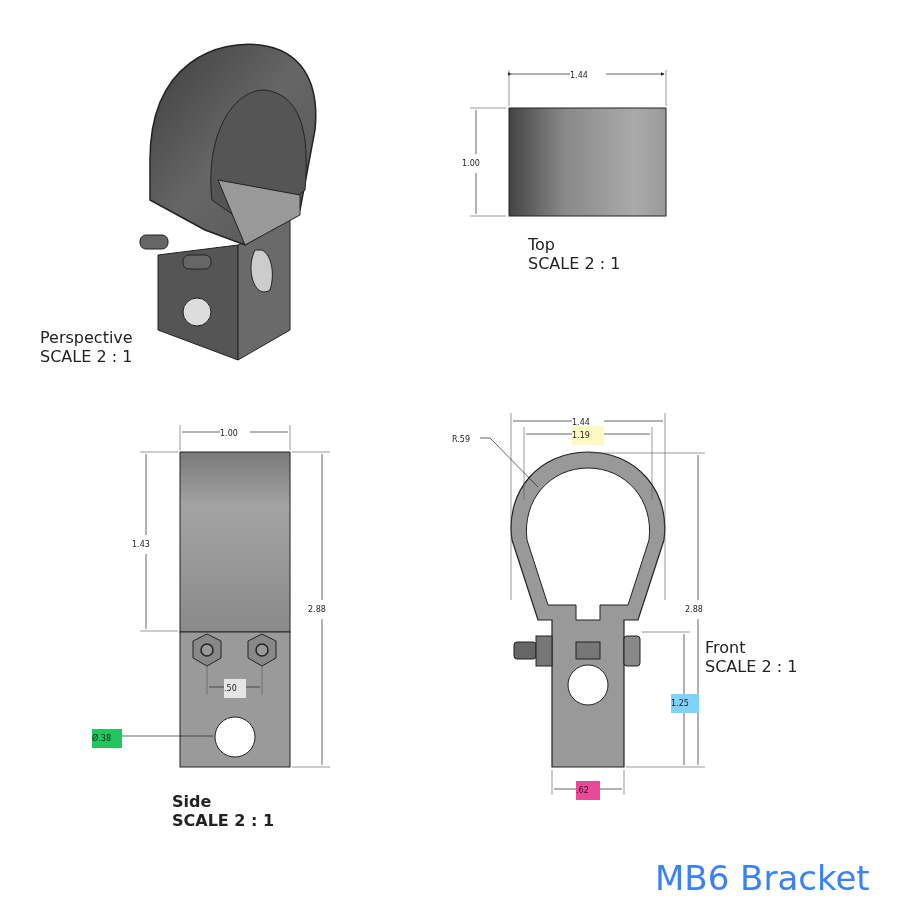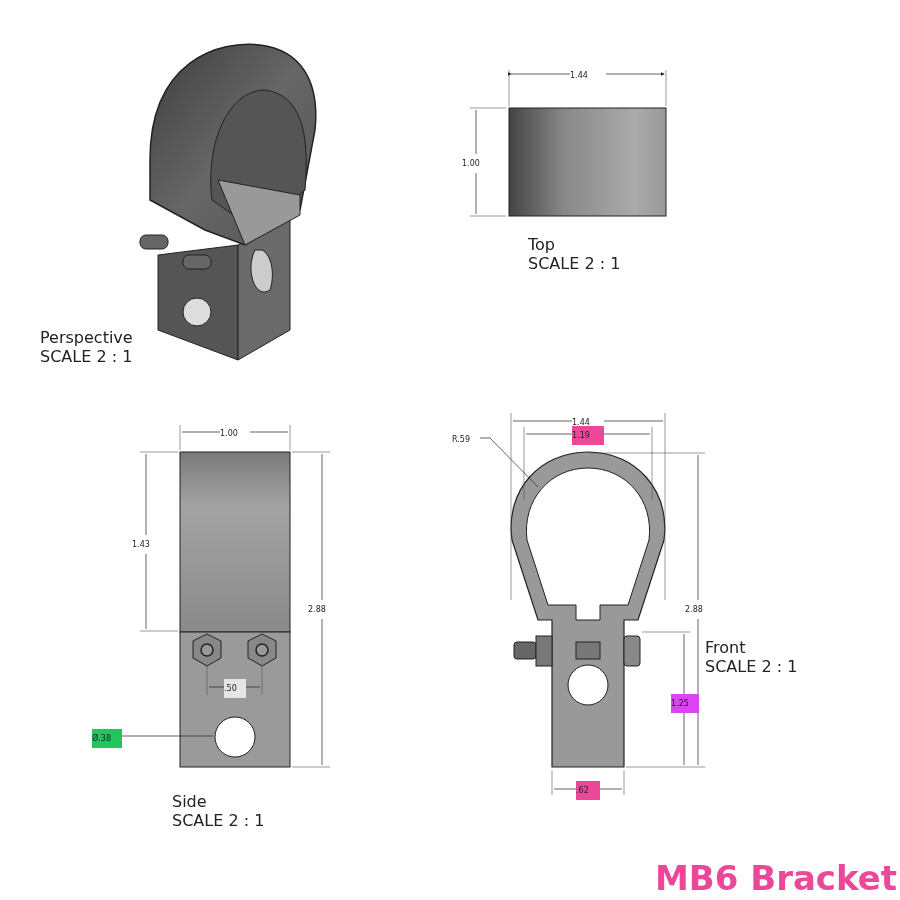--- a/index.html
+++ b/index.html
@@ -1,19 +1,19 @@
 <!DOCTYPE html>
 <html><head>
 <meta charset="utf-8">
 <style>
   html,body{margin:0;padding:0;background:#fff;}
   body{width:900px;height:900px;position:relative;overflow:hidden;font-family:"DejaVu Sans","Liberation Sans",sans-serif;color:#111;}
   svg{position:absolute;left:0;top:0;}
   .lbl{position:absolute;text-align:left;font-size:16px;line-height:19px;color:#222;}
-  .title{position:absolute;left:655px;top:858px;font-size:34px;color:#ec4899;white-space:nowrap;font-weight:bold;}
+  .title{position:absolute;left:655px;top:858px;font-size:34px;color:#3b82f6;white-space:nowrap;}
 </style>
 </head>
 <body>
 
 <svg width="900" height="900" viewBox="0 0 900 900">
   <defs>
     <linearGradient id="topGrad" x1="0" x2="1" y1="0" y2="0">
       <stop offset="0" stop-color="#444"></stop>
         <stop offset="0.35" stop-color="#888"></stop>
         <stop offset="0.8" stop-color="#aaa"></stop>
@@ -108,35 +108,35 @@
 <div class="lbl" style="left:570px;top:66px;width:36px;font-size:8px;background:#fff;">1.44</div>
 <div class="lbl" style="left:462px;top:154px;width:28px;font-size:8px;background:#fff;">1.00</div>
 
 <div class="lbl" style="left:220px;top:424px;width:30px;font-size:8px;background:#fff;">1.00</div>
 <div class="lbl" style="left:132px;top:535px;width:28px;font-size:8px;background:#fff;">1.43</div>
 <div class="lbl" style="left:308px;top:600px;width:28px;font-size:8px;background:#fff;">2.88</div>
 <div class="lbl" style="left:224px;top:679px;width:22px;font-size:8px;background:#e5e5e5;">.50</div>
 <div class="lbl" style="left:92px;top:729px;width:30px;font-size:8px;background:#22c55e;">Ø.38</div>
 
 <div class="lbl" style="left:572px;top:413px;width:32px;font-size:8px;background:#fff;">1.44</div>
-<div class="lbl" style="left:572px;top:426px;width:32px;font-size:8px;background:#ec4899;">1.19</div>
+<div class="lbl" style="left:572px;top:426px;width:32px;font-size:8px;background:#fef9c3;">1.19</div>
 <div class="lbl" style="left:452px;top:430px;width:30px;font-size:8px;">R.59</div>
 <div class="lbl" style="left:685px;top:600px;width:28px;font-size:8px;background:#fff;">2.88</div>
-<div class="lbl" style="left:671px;top:694px;width:28px;font-size:8px;background:#d946ef;">1.25</div>
+<div class="lbl" style="left:671px;top:694px;width:28px;font-size:8px;background:#7dd3fc;">1.25</div>
 <div class="lbl" style="left:576px;top:781px;width:24px;font-size:8px;background:#ec4899;">.62</div>
 
 <div class="lbl" style="left:40px;top:328px;width:130px;">
   <div>Perspective</div>
   <div>SCALE 2 : 1</div>
 </div>
 <div class="lbl" style="left:528px;top:235px;width:130px;">
   <div>Top</div>
   <div>SCALE 2 : 1</div>
 </div>
-<div class="lbl" style="left:172px;top:792px;width:130px;">
+<div class="lbl" style="left:172px;top:792px;width:130px;font-weight:bold;">
   <div>Side</div>
   <div>SCALE 2 : 1</div>
 </div>
 <div class="lbl" style="left:705px;top:638px;width:130px;">
   <div>Front</div>
   <div>SCALE 2 : 1</div>
 </div>
 
 <div class="title">MB6 Bracket</div>
 

